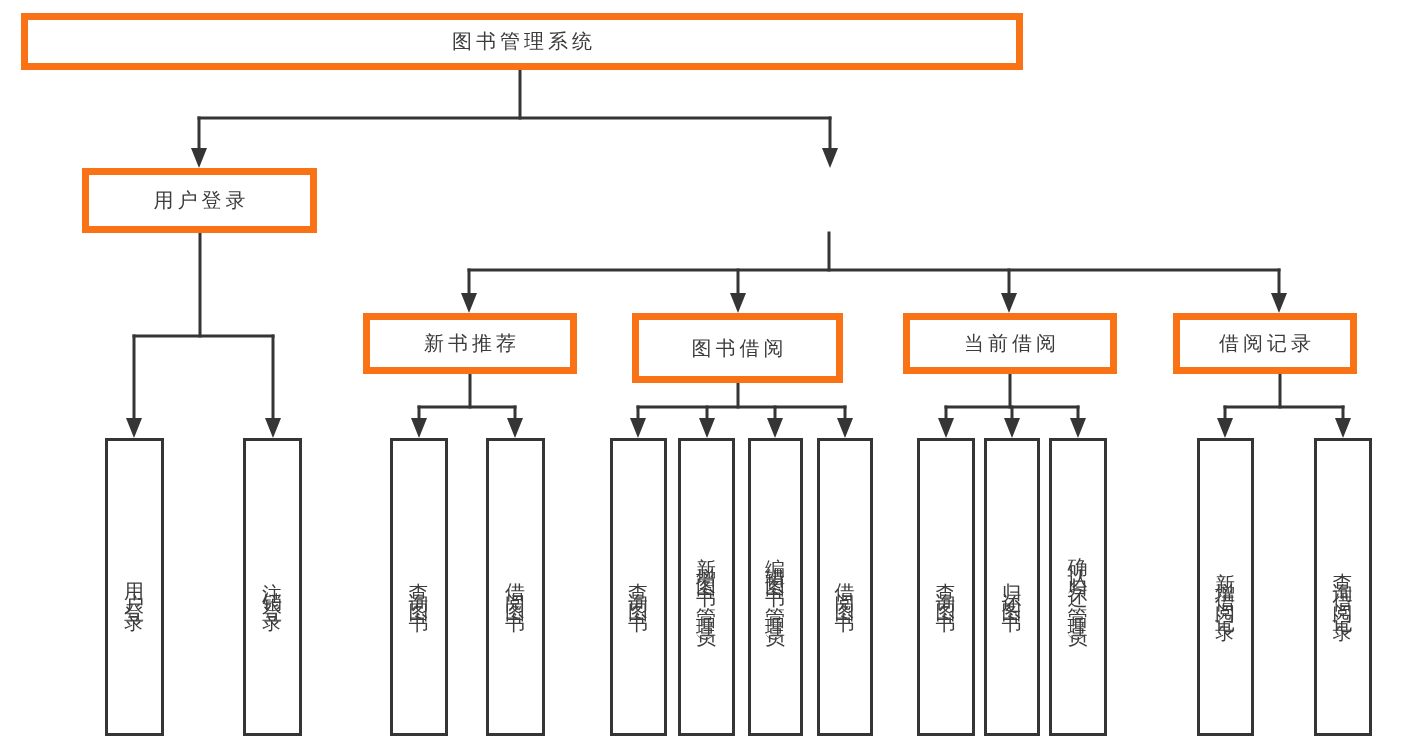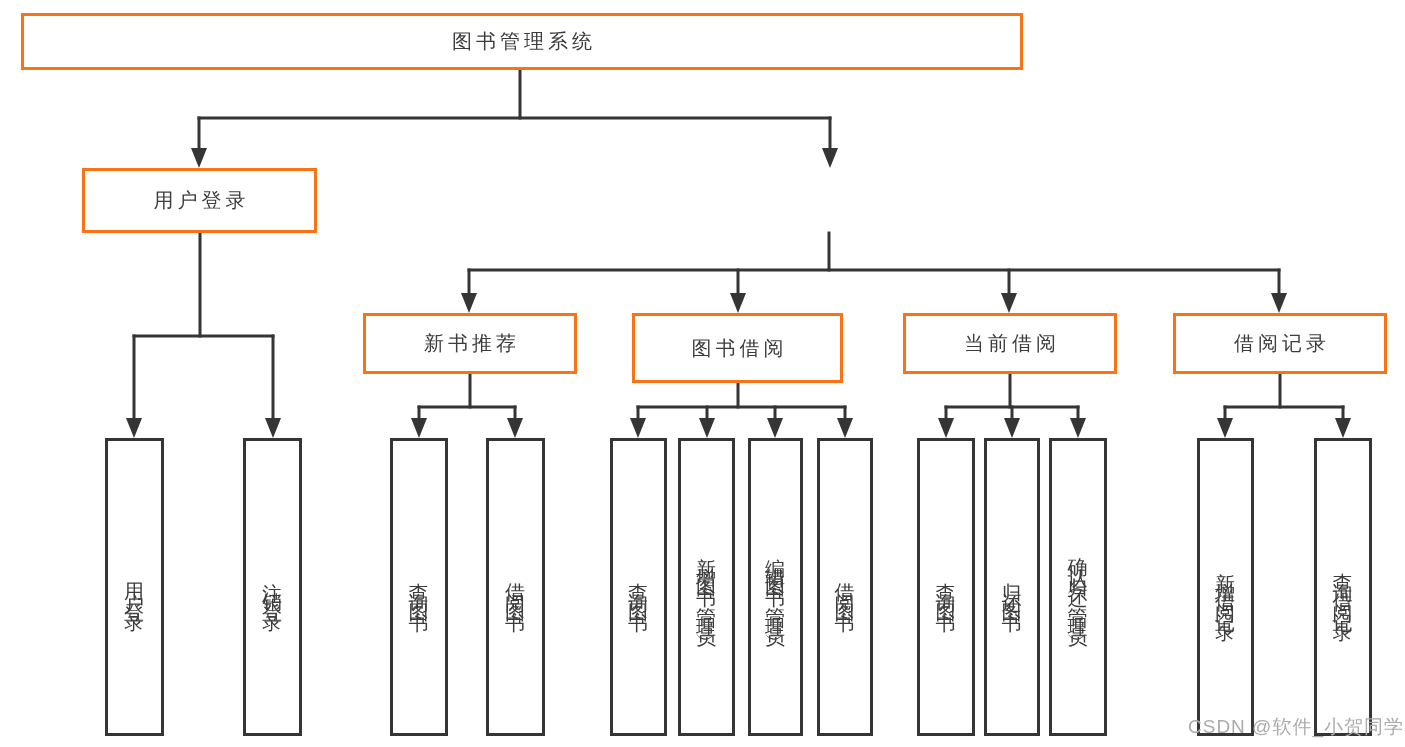--- a/index.html
+++ b/index.html
@@ -18,21 +18,21 @@
   }
   #connectors {
     position: absolute;
     left: 0;
     top: 0;
     pointer-events: none;
   }
   .node {
     position: absolute;
     box-sizing: border-box;
-    border: 3px solid #f97316;
+    border: 7px solid #f97316;
     background: #ffffff;
     display: flex;
     align-items: center;
     justify-content: center;
     color: #3c3c3c;
     font-size: 20px;
     letter-spacing: 4px;
     text-indent: 4px;
     white-space: nowrap;
   }
@@ -138,21 +138,21 @@
 
   <div class="node" style="left:363px; top:313px; width:214px; height:61px;">
     <span>新书推荐</span>
   </div>
   <div class="node" style="left:632px; top:313px; width:211px; height:70px;">
     <span>图书借阅</span>
   </div>
   <div class="node" style="left:903px; top:313px; width:214px; height:61px;">
     <span>当前借阅</span>
   </div>
-  <div class="node" style="left:1173px; top:313px; width:214px; height:61px;">
+  <div class="node" style="left:1173px; top:313px; width:184px; height:61px;">
     <span>借阅记录</span>
   </div>
 
   <div class="vnode" style="left:105px; top:438px; width:59px; height:298px;">
     <span>用户登录</span>
   </div>
   <div class="vnode" style="left:243px; top:438px; width:59px; height:298px;">
     <span>注销登录</span>
   </div>
 
@@ -186,15 +186,14 @@
     <span>确认归还（管理员）</span>
   </div>
 
   <div class="vnode" style="left:1197px; top:438px; width:57px; height:298px;">
     <span>新增借阅记录</span>
   </div>
   <div class="vnode" style="left:1314px; top:438px; width:58px; height:298px;">
     <span>查询借阅记录</span>
   </div>
 
-  <div class="watermark">CSDN @软件_小贺同学</div>
 
 </div>
 
 </body></html>

